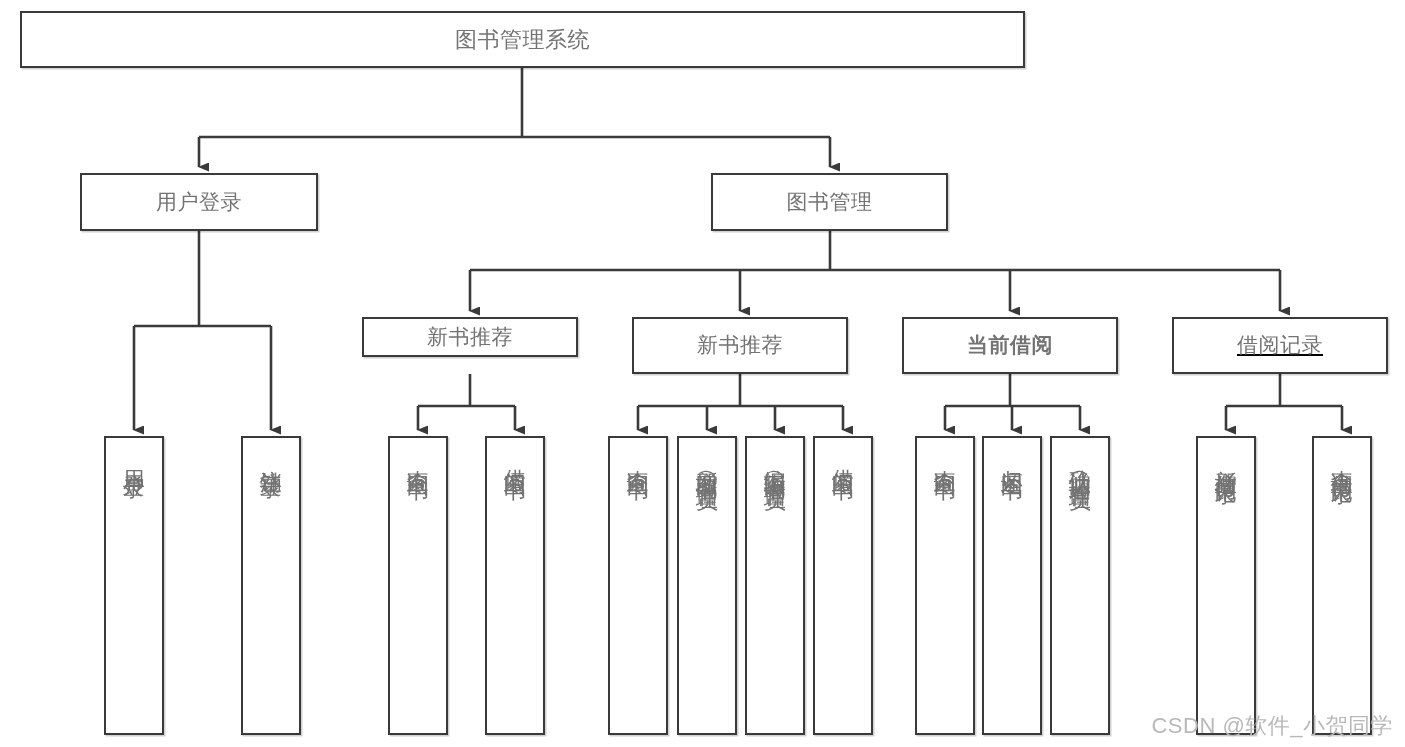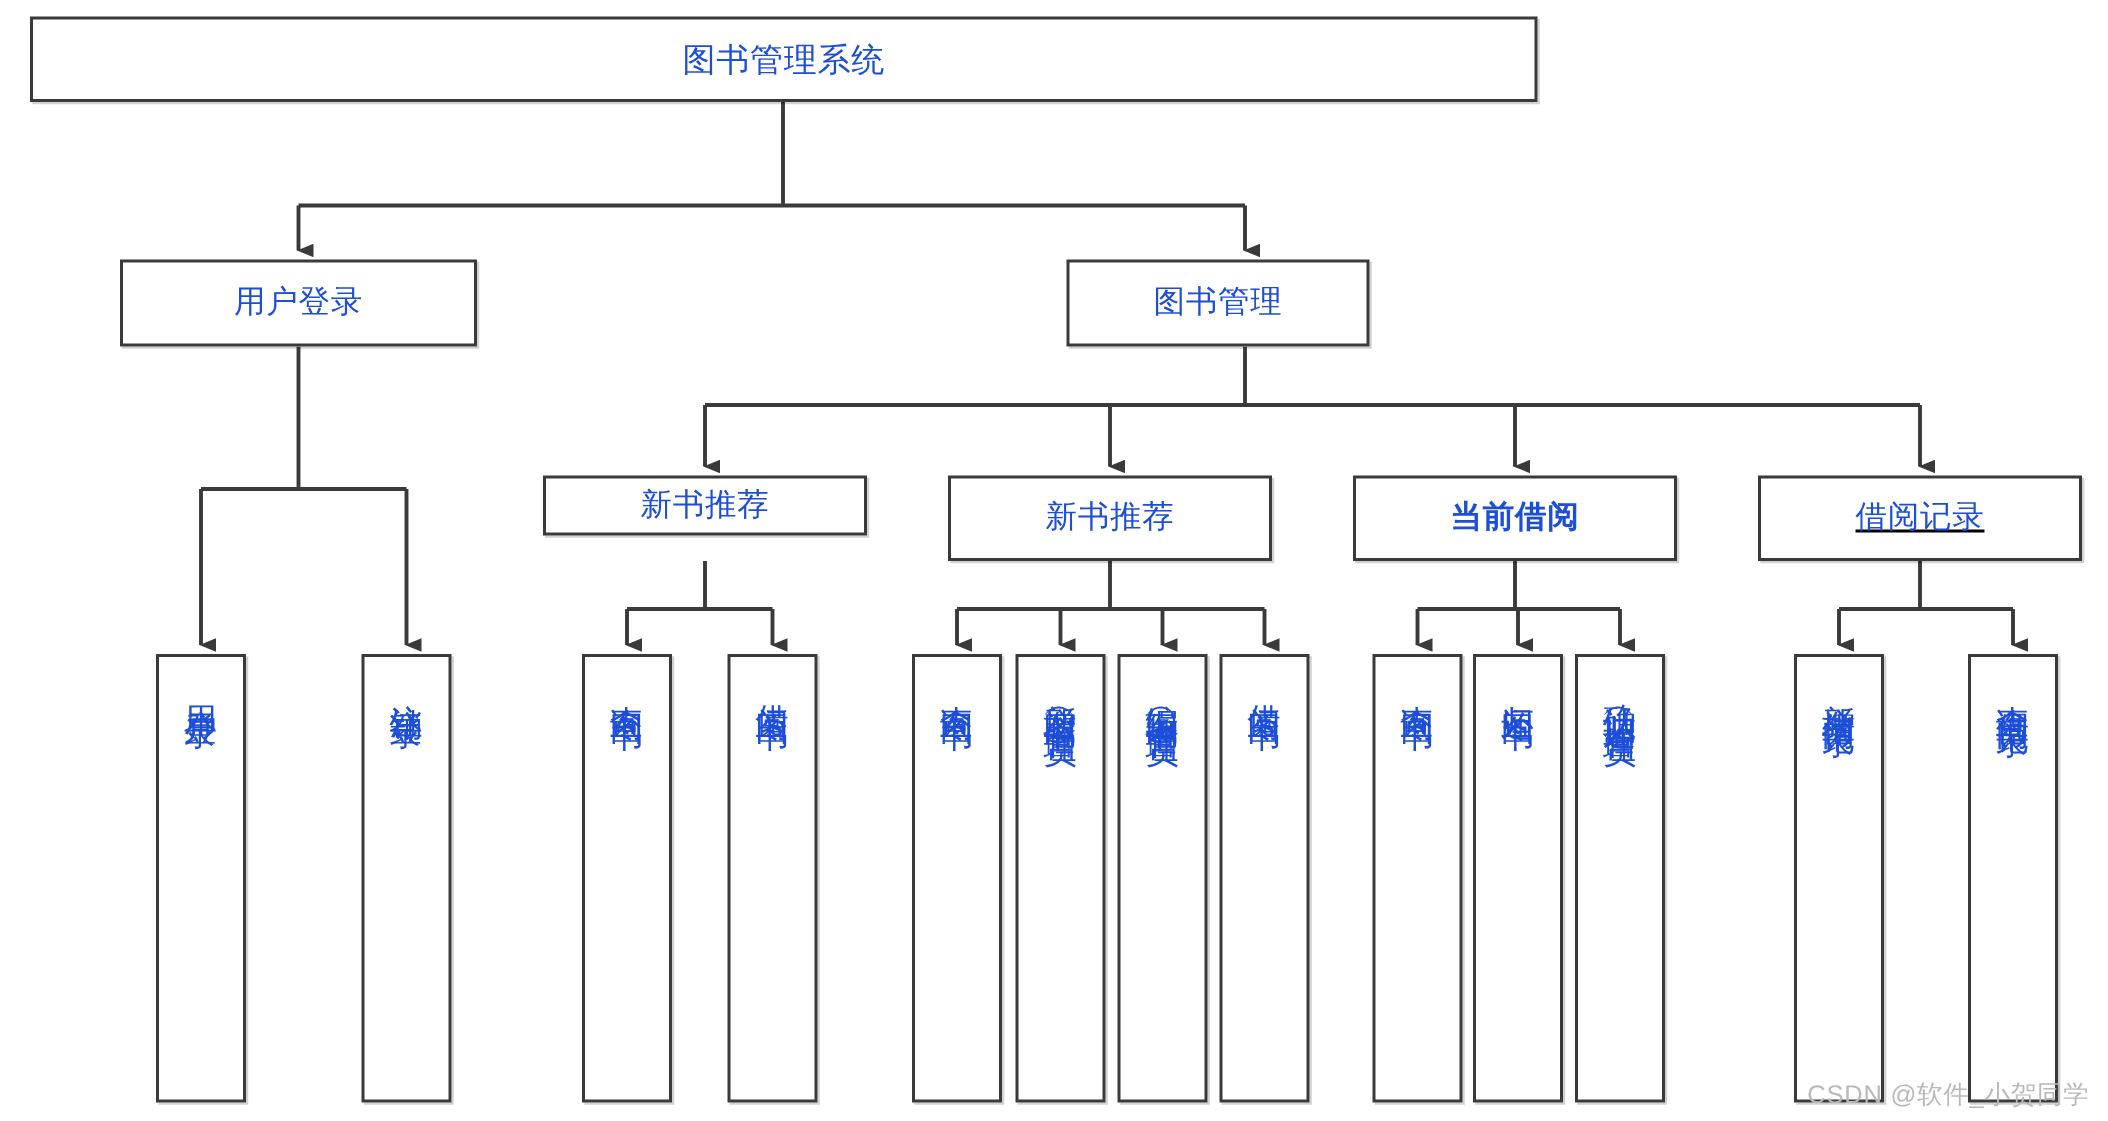--- a/index.html
+++ b/index.html
@@ -29,21 +29,21 @@
     position: absolute;
     box-sizing: border-box;
     background: #ffffff;
     border: 2px solid #3a3a3a;
     display: flex;
     align-items: center;
     justify-content: center;
     box-shadow: 1.5px 1.5px 0 rgba(0,0,0,0.18);
   }
   .node .lbl {
-    color: #1d4ed8;
+    color: #737373;
     font-size: 21px;
     line-height: 1.15;
     letter-spacing: 0.5px;
     white-space: nowrap;
   }
   .node.root .lbl { font-size: 22px; }
   .node.leaf {
     align-items: flex-start;
     justify-content: center;
     padding-top: 14px;
@@ -52,21 +52,21 @@
     writing-mode: vertical-rl;
     text-orientation: upright;
     font-size: 22px;
     letter-spacing: 3px;
     white-space: normal;
   }
   .watermark {
     position: absolute;
     right: 12px;
     bottom: 6px;
-    font-size: 17px;
+    font-size: 22px;
     color: #b9b9b9;
     letter-spacing: 0.5px;
     white-space: nowrap;
   }
 </style>
 </head>
 <body>
 
 <div id="canvas">
 
@@ -121,21 +121,21 @@
   </svg>
 
   <div class="node root" style="left:20px;top:11px;width:1005px;height:57px;">
     <span class="lbl">图书管理系统</span>
   </div>
 
   <div class="node" style="left:80px;top:173px;width:238px;height:58px;">
     <span class="lbl">用户登录</span>
   </div>
 
-  <div class="node" style="left:711px;top:173px;width:202px;height:58px;">
+  <div class="node" style="left:711px;top:173px;width:237px;height:58px;">
     <span class="lbl">图书管理</span>
   </div>
 
   <div class="node" style="left:362px;top:317px;width:216px;height:40px;">
     <span class="lbl">新书推荐</span>
   </div>
 
   <div class="node" style="left:632px;top:317px;width:216px;height:57px;">
     <span class="lbl">新书推荐</span>
   </div>

